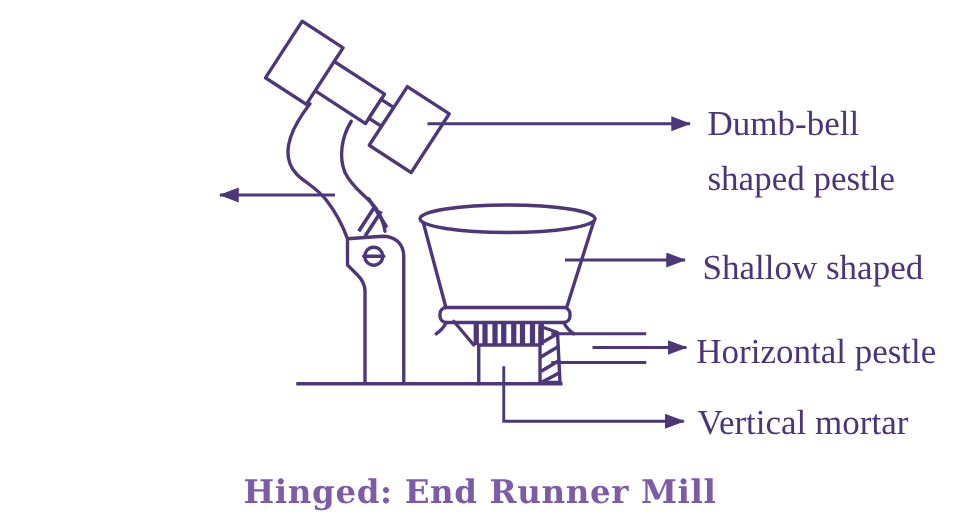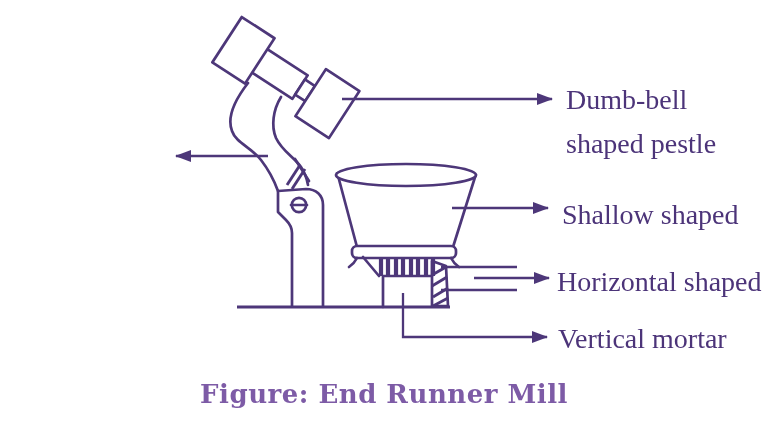--- a/index.html
+++ b/index.html
@@ -96,18 +96,18 @@
     <path class="thin" marker-end="url(#ah)" d="M452,208 H548"></path>
     <path class="thin" marker-end="url(#ah)" d="M474,278 H549"></path>
     <path class="thin" marker-end="url(#ah)" d="M403,293 V337 H547"></path>
   </svg>
 
 
   <div class="label wrap" style="left:566px;top:78px">Dumb-bell shaped pestle</div>
 
   <div class="label" style="left:562px;top:193px">Shallow shaped</div>
 
-  <div class="label" style="left:557px;top:260px">Horizontal shaped</div>
+  <div class="label" style="left:557px;top:260px">Horizontal pestle</div>
 
   <div class="label" style="left:558px;top:317px">Vertical mortar</div>
 
-  <div class="caption">Figure: End Runner Mill</div>
+  <div class="caption">Hinged: End Runner Mill</div>
 </div>
 
 </body></html>

